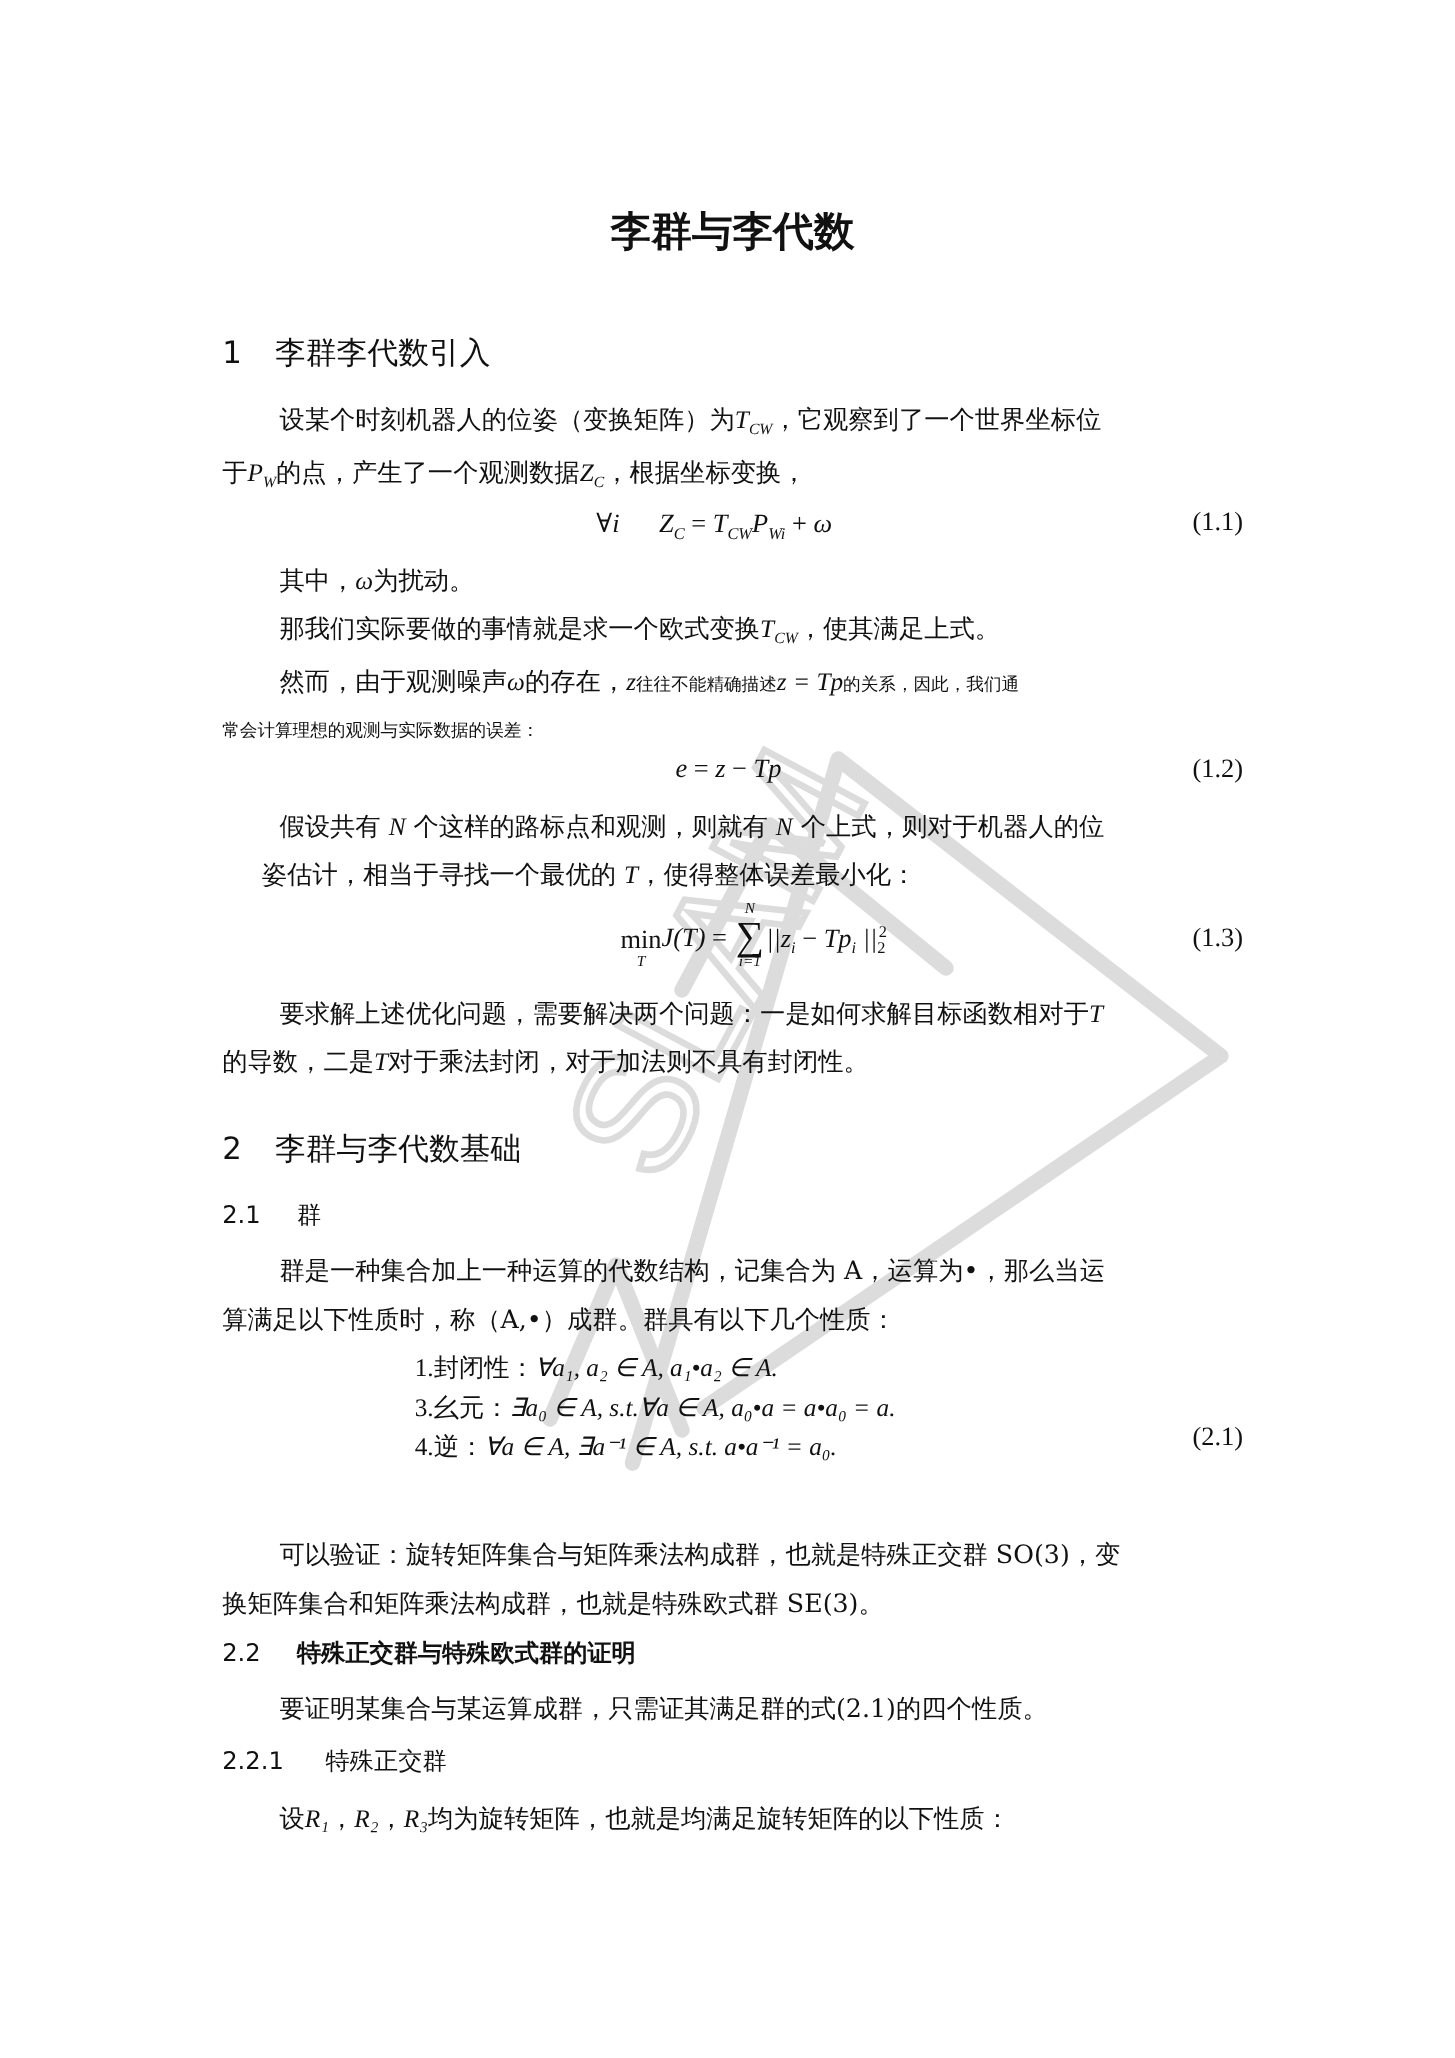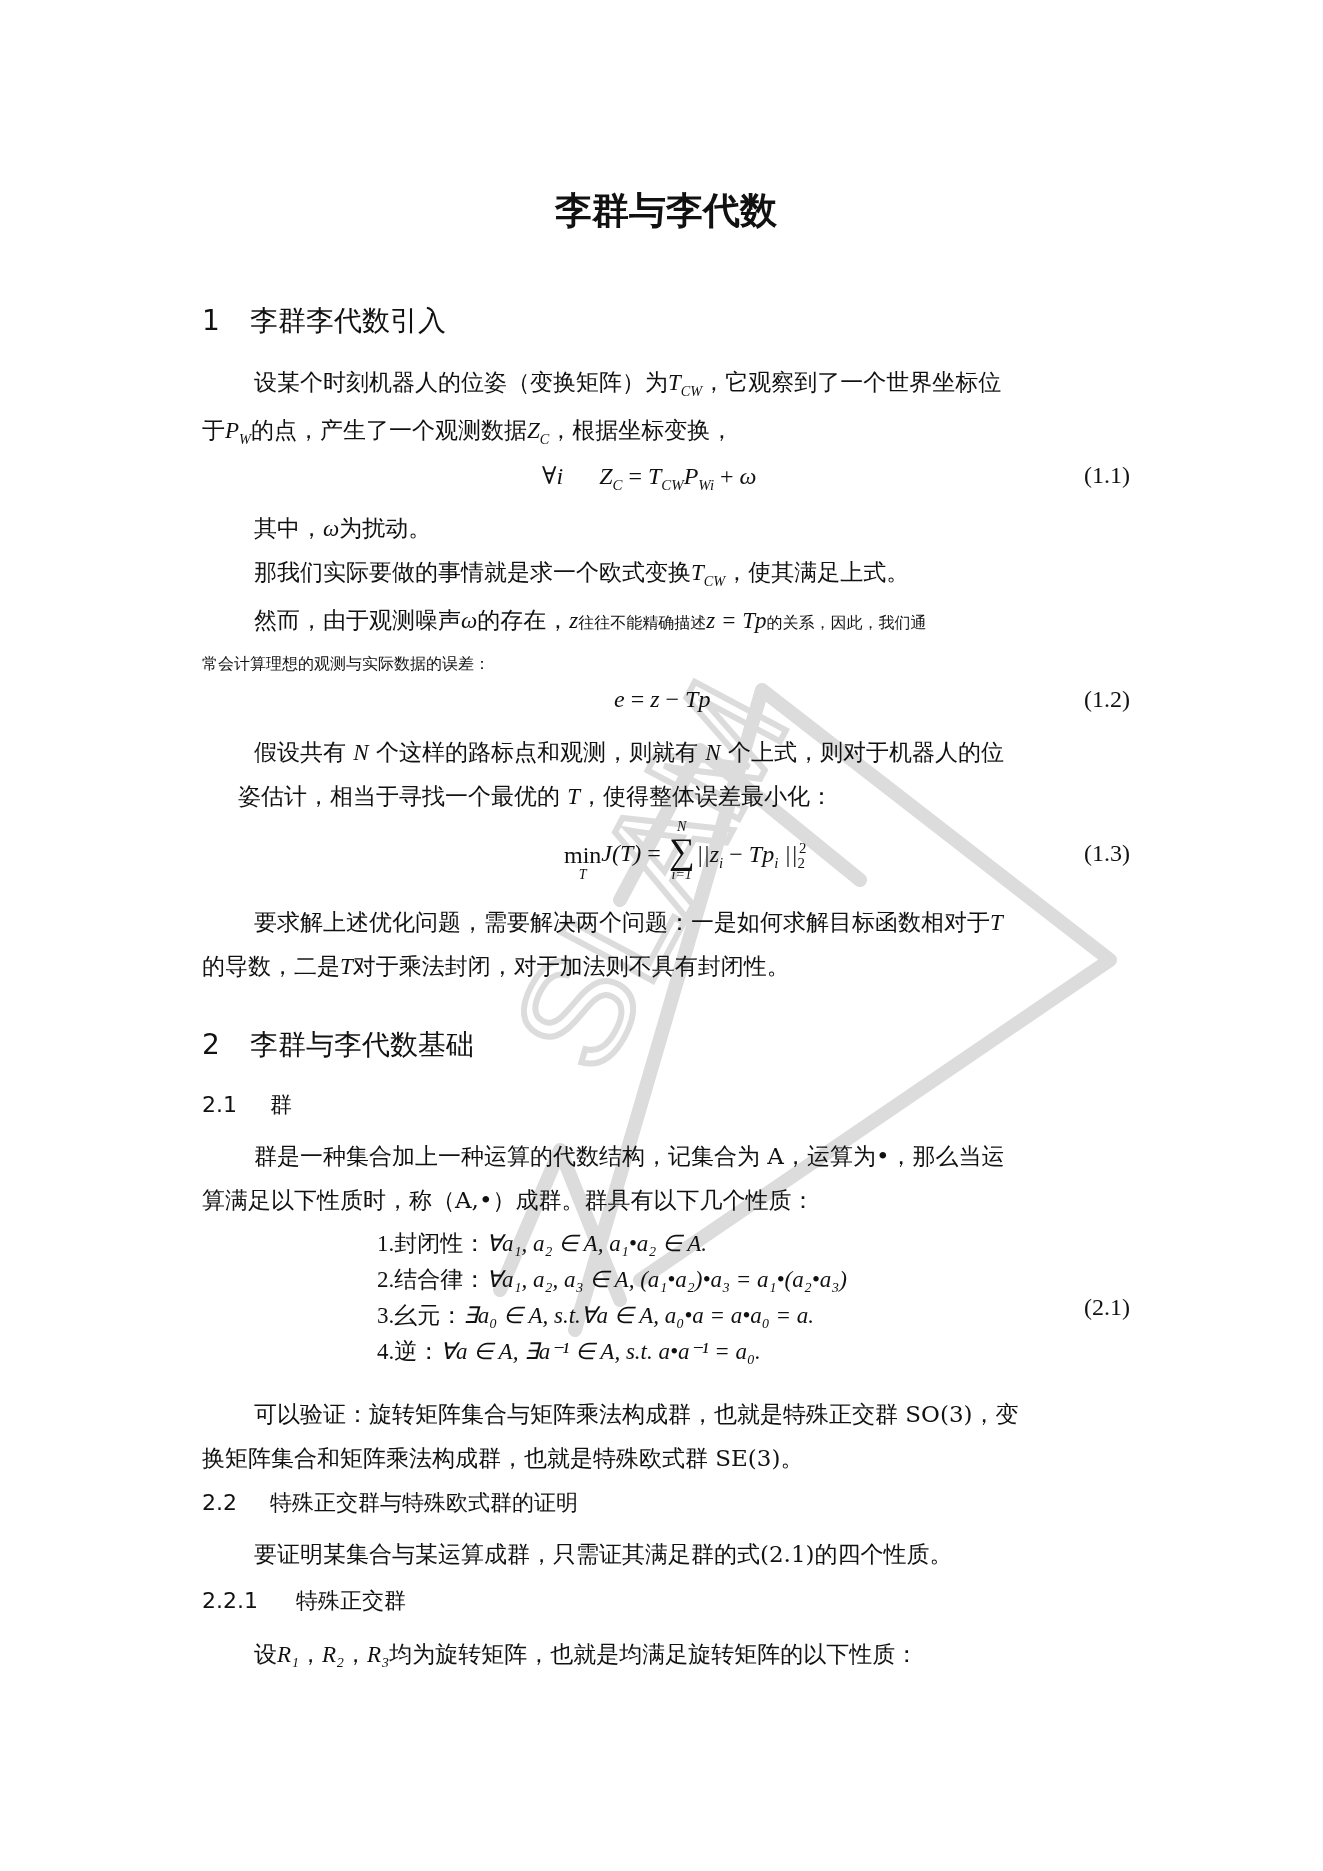--- a/index.html
+++ b/index.html
@@ -117,37 +117,36 @@
 
     <div class="p indent" style="top:1134px;">
       <span>群是一种集合加上一种运算的代数结构，记集合为 A，运算为•，那么当运</span>
     </div>
     <div class="p" style="top:1178px;">
       <span>算满足以下性质时，称（A,•）成群。群具有以下几个性质：</span>
     </div>
 
     <div class="props" style="top:1226px;">
       <div class="row"><span>1.封闭性：</span><span class="m">∀a₁, a₂ ∈ A,  a₁•a₂ ∈ A.</span></div>
-      <div class="row"><span>2.结合律：</span><span class="m">∀a₁, a₂, a₃ ∈ A,  (a₁•a₂)•a₃ = a₁•(a₂•a₃)</span></div>
       <div class="row"><span>3.幺元：</span><span class="m">∃a₀ ∈ A,  s.t.∀a ∈ A,  a₀•a = a•a₀ = a.</span></div>
       <div class="row"><span>4.逆：</span><span class="m">∀a ∈ A,  ∃a⁻¹ ∈ A,  s.t.  a•a⁻¹ = a₀.</span></div>
     </div>
     <div class="eq" style="top:1294px; height:36px;">
       <span class="no">(2.1)</span>
     </div>
 
     <div class="p indent" style="top:1392px;">
       <span>可以验证：旋转矩阵集合与矩阵乘法构成群，也就是特殊正交群 SO(3)，变</span>
     </div>
     <div class="p" style="top:1436px;">
       <span>换矩阵集合和矩阵乘法构成群，也就是特殊欧式群 SE(3)。</span>
     </div>
 
     <div class="h2" style="top:1488px;">
-      <span class="num">2.2</span><span style="font-weight:normal">特殊正交群与特殊欧式群的证明</span>
+      <span class="num">2.2</span><span style="font-weight:bold">特殊正交群与特殊欧式群的证明</span>
     </div>
 
     <div class="p indent" style="top:1532px;">
       <span>要证明某集合与某运算成群，只需证其满足群的式(2.1)的四个性质。</span>
     </div>
 
     <div class="h2 h3" style="top:1586px;">
       <span class="num">2.2.1</span><span>特殊正交群</span>
     </div>
 

